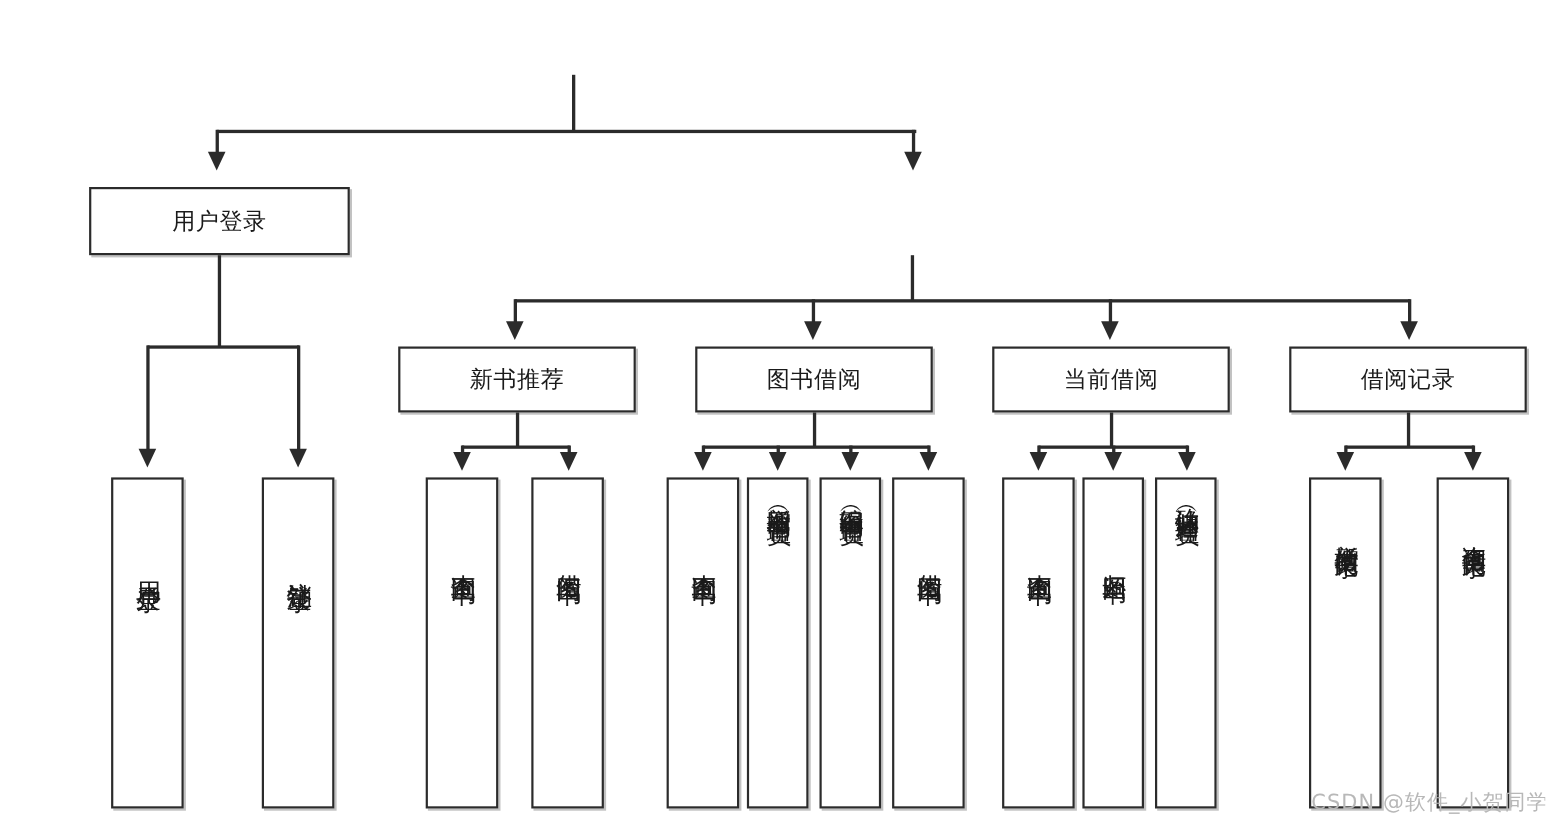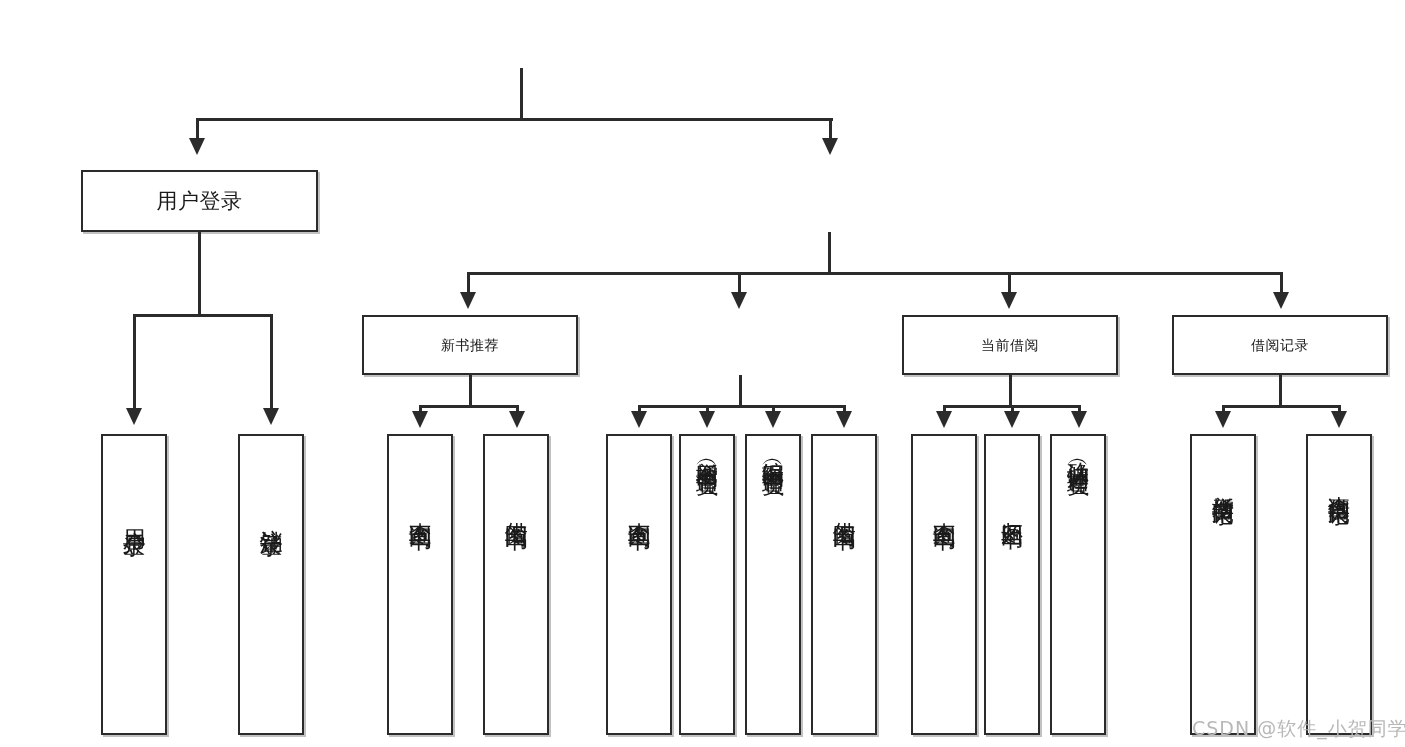--- a/index.html
+++ b/index.html
@@ -29,21 +29,21 @@
   }
   .node .lbl{
     font-size:21px;
     line-height:1.15;
     letter-spacing:.5px;
     color:#1a1a1a;
     white-space:nowrap;
   }
   .node.root .lbl{font-size:22px;}
   .node.lvl2 .lbl{font-size:21px;}
-  .node.lvl3 .lbl{font-size:14px;}
+  .node.lvl3 .lbl{font-size:21px;}
 
   
   .node.leaf{
     align-items:flex-start;
     justify-content:center;
     padding-top:18px;
   }
   .node.leaf .lbl{
     writing-mode:vertical-rl;
     text-orientation:upright;
@@ -112,20 +112,23 @@
   <div class="vline" style="left:738px;top:272px;width:2.5px;height:24px;"></div>
   <div class="arrow" style="left:731px;top:292px;"></div>
   <div class="vline" style="left:1008px;top:272px;width:2.5px;height:24px;"></div>
   <div class="arrow" style="left:1001px;top:292px;"></div>
   <div class="vline" style="left:1280px;top:272px;width:2.5px;height:24px;"></div>
   <div class="arrow" style="left:1273px;top:292px;"></div>
 
   <div class="node lvl3" style="left:362px;top:315px;width:216px;height:60px;">
     <span class="lbl">新书推荐</span>
   </div>
+  <div class="node lvl3" style="left:632px;top:315px;width:216px;height:60px;">
+    <span class="lbl">图书借阅</span>
+  </div>
   <div class="node lvl3" style="left:902px;top:315px;width:216px;height:60px;">
     <span class="lbl">当前借阅</span>
   </div>
   <div class="node lvl3" style="left:1172px;top:315px;width:216px;height:60px;">
     <span class="lbl">借阅记录</span>
   </div>
 
   <div class="vline" style="left:469px;top:375px;width:2.5px;height:32px;"></div>
   <div class="hline" style="left:420px;top:405px;width:98px;height:2.5px;"></div>
   <div class="vline" style="left:419px;top:405px;width:2.5px;height:10px;"></div>

